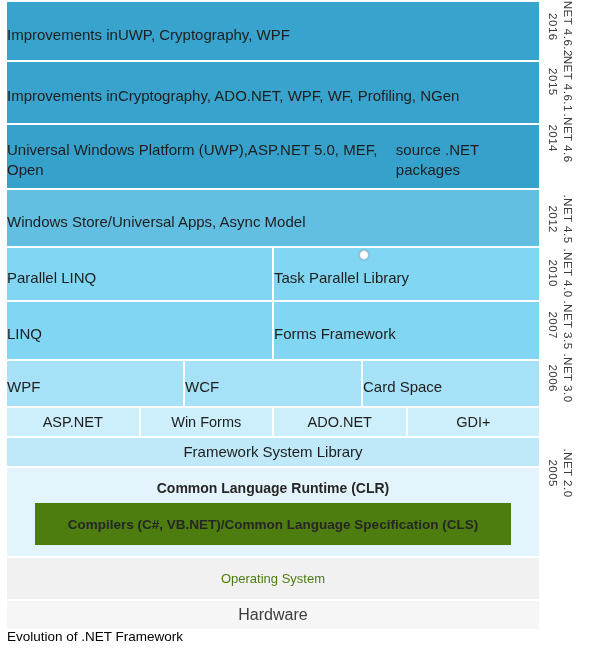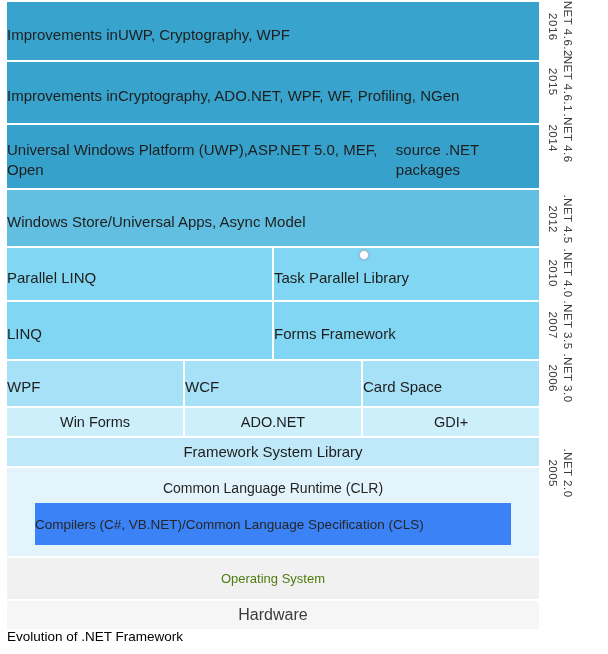--- a/index.html
+++ b/index.html
@@ -21,29 +21,29 @@
   
   .r1 .cell{background:#38A3CC;height:58px;}
   .r2 .cell{background:#38A3CC;height:61px;}
   .r3 .cell{background:#36A1CB;height:63px;}
   .r4 .cell{background:#63BFE1;height:56px;}
   .r5 .cell{background:#81D7F3;height:52px;}
   .r6 .cell{background:#81D7F3;height:57px;}
   .r7 .cell{background:#A6E1F7;height:45px;padding-top:6px;}
   .r8 .cell{background:#CDEEFB;height:28px;font-size:14.5px;}
   .r9 .cell{background:#BFE9F9;height:28px;}
-  .r10{background:#E4F4FC;height:88px;display:block;}
+  .r10{background:#E4F4FC;height:88px;display:block;font-weight:bold;}
   .os-row .cell{background:#F1F1F1;height:41px;font-size:13px;color:#4d7c0f;}
   .hw-row .cell{background:#F6F6F6;height:28px;font-size:16px;color:#3c3c3c;}
   .clr-line{
     text-align:center;font-size:14px;line-height:18px;padding-top:11px;color:#262626;
   }
   .compilers-box{
-    margin:6px auto 0 auto;width:476px;height:42px;background:#3b82f6;
-    display:flex;align-items:center;
+    margin:6px auto 0 auto;width:476px;height:42px;background:#4d7c0f;
+    display:flex;align-items:center;justify-content:center;
     font-size:13.5px;color:#262626;text-align:center;
   }
   
   .vlabel{
     position:absolute;left:545px;writing-mode:vertical-rl;
     transform:translateY(-50%);text-align:center;white-space:nowrap;
     font-size:11.5px;line-height:15px;color:#3a3a3a;letter-spacing:0.5px;
   }
   .vlabel span{display:block;}
   .caption{
@@ -113,20 +113,23 @@
     <div class="cell">
       <span>WCF</span>
     </div>
     <div class="cell">
       <span>Card Space</span>
     </div>
   </div>
 
   <div class="row r8">
     <div class="cell v-center">
+      <span>ASP.NET</span>
+    </div>
+    <div class="cell v-center">
       <span>Win Forms</span>
     </div>
     <div class="cell v-center">
       <span>ADO.NET</span>
     </div>
     <div class="cell v-center">
       <span>GDI+</span>
     </div>
   </div>
 

